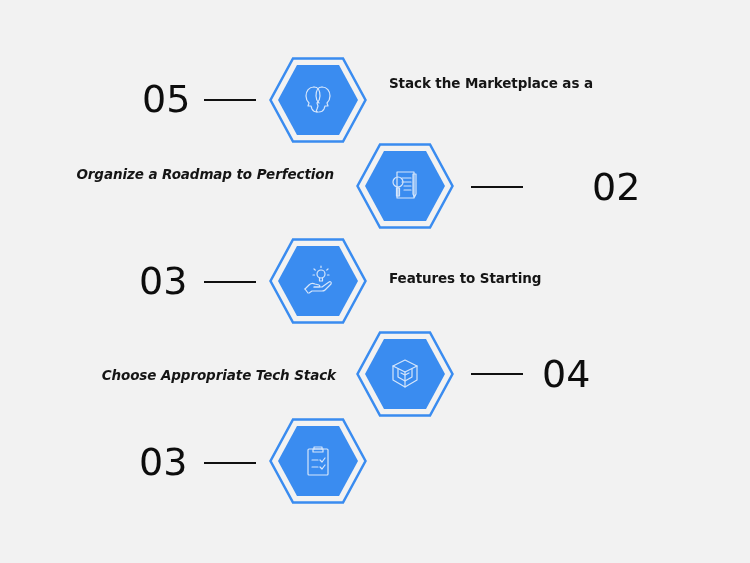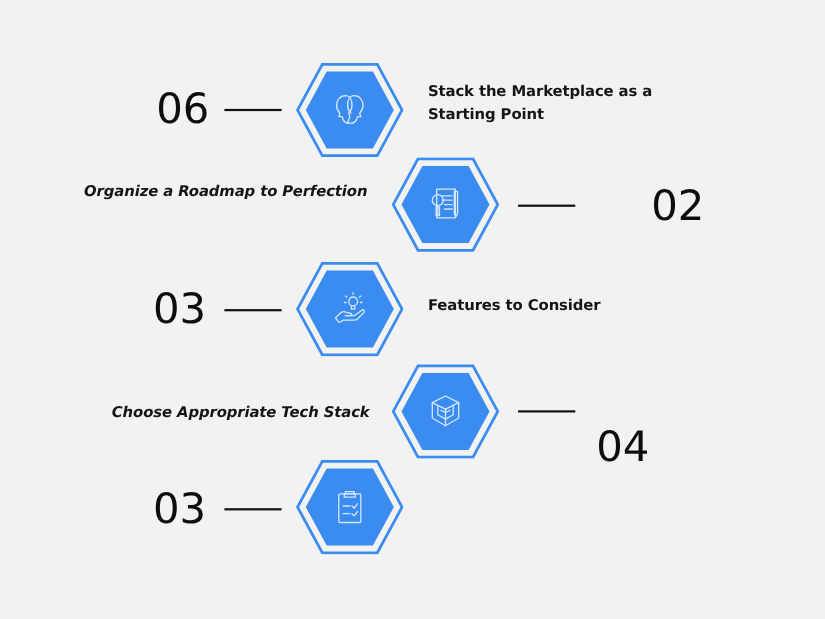--- a/index.html
+++ b/index.html
@@ -23,39 +23,38 @@
     color: #151515; font-family: "DejaVu Sans", sans-serif; letter-spacing: -0.1px;
   }
   .label.right { text-align: right; font-style: italic; }
   .icon { position: absolute; width: 34px; height: 34px; }
   .icon svg { width: 100%; height: 100%; display: block; }
 </style>
 </head>
 <body>
 
 <div class="step">
-  <div class="num" style="left:142px; top:80px;">06</div>
+  <div class="num" style="left:142px; top:80px;">05</div>
   <div class="dash" style="left:204px; top:99px;"></div>
   <div class="hex" style="left:269px; top:57px;">
     <svg viewBox="0 0 98 86">
         <polygon points="24,1.5 74,1.5 96.5,43 74,84.5 24,84.5 1.5,43" fill="none" stroke="#3a8cf0" stroke-width="2.5"></polygon>
         <polygon points="28,8 70,8 89,43 70,78 28,78 9,43" fill="#3a8cf0"></polygon>
       </svg>
   </div>
   <div class="icon" style="left:301px; top:83px;">
     <svg viewBox="0 0 34 34" fill="none" stroke="#d6e6fb" stroke-width="1.2" stroke-linecap="round" stroke-linejoin="round">
       <path d="M13 4c-5 0-8 4-8 9 0 3 1 5 3 7l-1 3 3 0 1 3c1 2 3 3 5 3"></path>
       <path d="M21 4c5 0 8 4 8 9 0 3-1 5-3 7l1 3-3 0-1 3c-1 2-3 3-5 3"></path>
       <path d="M13 4c4 0 6 4 6 9 0 3-1 5-3 7l1 3-1 3c-1 2-1 3 1 3"></path>
       <path d="M21 4c-4 0-6 4-6 9 0 3 1 5 3 7"></path>
     </svg>
   </div>
   <div class="label" style="left:389px; top:73px;">
     <div>Stack the Marketplace as a</div>
-    <div>Starting Point</div>
   </div>
 </div>
 
 <div class="step">
   <div class="label right" style="left:60px; width:274px; top:164px;">
     <div>Organize a Roadmap to Perfection</div>
   </div>
   <div class="hex" style="left:356px; top:143px;">
     <svg viewBox="0 0 98 86">
         <polygon points="24,1.5 74,1.5 96.5,43 74,84.5 24,84.5 1.5,43" fill="none" stroke="#3a8cf0" stroke-width="2.5"></polygon>
@@ -96,21 +95,21 @@
         <line x1="13" y1="5" x2="14.2" y2="6"></line>
         <line x1="27" y1="5" x2="25.8" y2="6"></line>
       <line x1="12" y1="11" x2="13.5" y2="11"></line>
         <line x1="28" y1="11" x2="26.5" y2="11"></line>
       <path d="M4 25l4-4c2-2 4-2 6-1l4 1c1 0 1 2 0 2h-5"></path>
       <path d="M13 23l8 0 7-5c1-1 3 0 2 2l-6 6c-1 1-2 1-3 1H11l-3 2"></path>
       <path d="M4 25l3 4"></path>
     </svg>
   </div>
   <div class="label" style="left:389px; top:268px;">
-    <div>Features to Consider</div>
+    <div>Features to Starting</div>
   </div>
 </div>
 
 <div class="step">
   <div class="label right" style="left:60px; width:276px; top:365px;">
     <div>Choose Appropriate Tech Stack</div>
   </div>
   <div class="hex" style="left:356px; top:331px;">
     <svg viewBox="0 0 98 86">
         <polygon points="24,1.5 74,1.5 96.5,43 74,84.5 24,84.5 1.5,43" fill="none" stroke="#3a8cf0" stroke-width="2.5"></polygon>
@@ -120,21 +119,21 @@
   <div class="icon" style="left:388px; top:357px;">
     <svg viewBox="0 0 34 34" fill="none" stroke="#d6e6fb" stroke-width="1.2" stroke-linecap="round" stroke-linejoin="round">
       <path d="M17 3l12 6v14l-12 7-12-7V9z"></path>
       <path d="M5 9l12 6 12-6"></path>
         <line x1="17" y1="15" x2="17" y2="30"></line>
       <path d="M10 12v8l7 4 7-4v-8"></path>
       <path d="M13 16l4 2 4-2"></path>
     </svg>
   </div>
   <div class="dash" style="left:471px; top:373px;"></div>
-  <div class="num" style="left:542px; top:355px;margin-top:32px;">04</div>
+  <div class="num" style="left:542px; top:355px;">04</div>
 </div>
 
 <div class="step">
   <div class="num" style="left:139px; top:443px;">03</div>
   <div class="dash" style="left:204px; top:462px;"></div>
   <div class="hex" style="left:269px; top:418px;">
     <svg viewBox="0 0 98 86">
         <polygon points="24,1.5 74,1.5 96.5,43 74,84.5 24,84.5 1.5,43" fill="none" stroke="#3a8cf0" stroke-width="2.5"></polygon>
         <polygon points="28,8 70,8 89,43 70,78 28,78 9,43" fill="#3a8cf0"></polygon>
       </svg>

